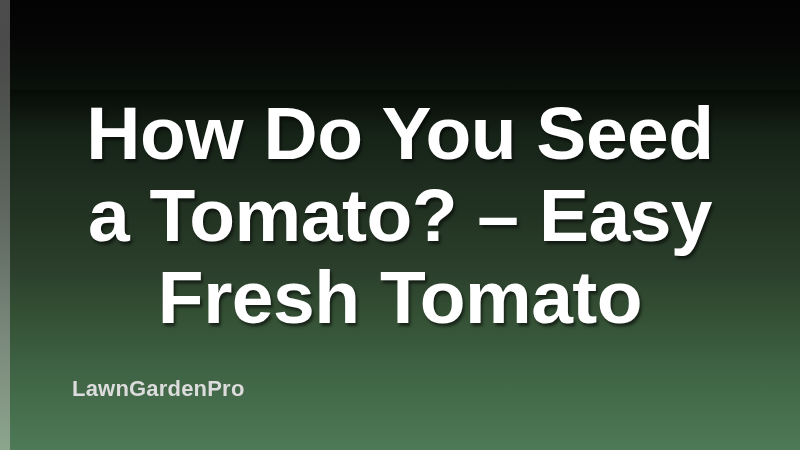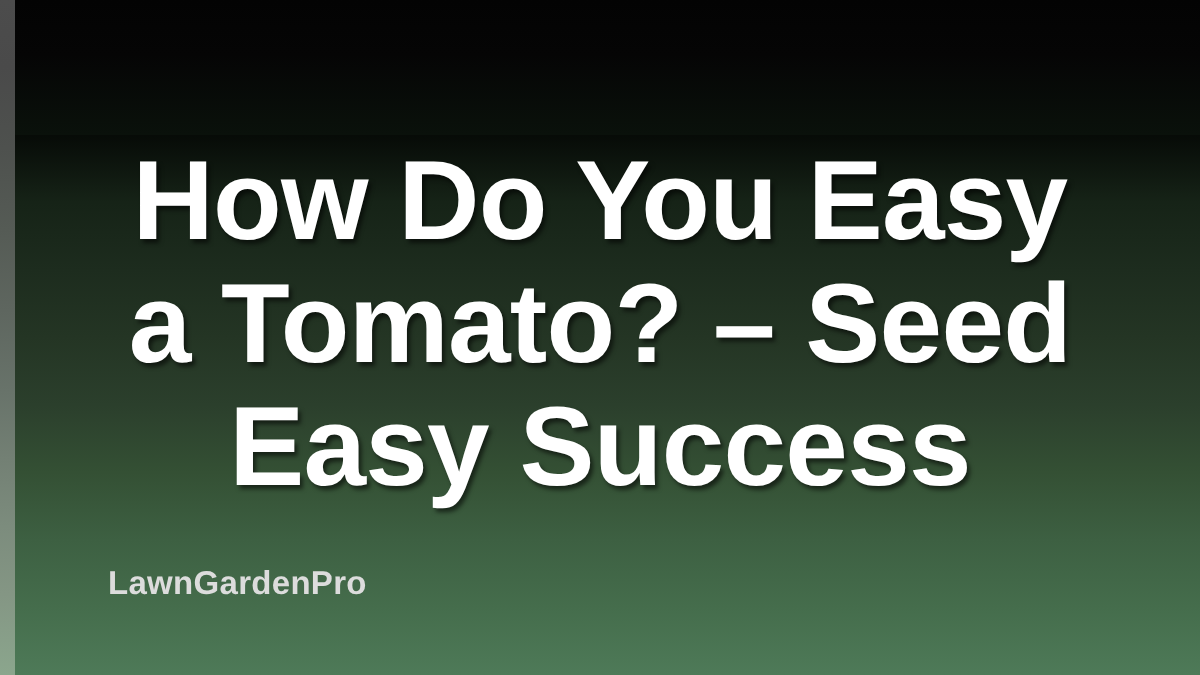--- a/index.html
+++ b/index.html
@@ -85,20 +85,20 @@
   }
 </style>
 </head>
 <body>
 
 <div id="canvas">
 
   <div id="edge-strip"></div>
 
   <div id="title-block">
-    <span class="title-line">How Do You Easy</span>
-    <span class="title-line">a Tomato? – Seed</span>
-    <span class="title-line">Easy Success</span>
+    <span class="title-line">How Do You Seed</span>
+    <span class="title-line">a Tomato? – Easy</span>
+    <span class="title-line">Fresh Tomato</span>
   </div>
 
   <div id="brand">LawnGardenPro</div>
 
 </div>
 
 </body></html>

